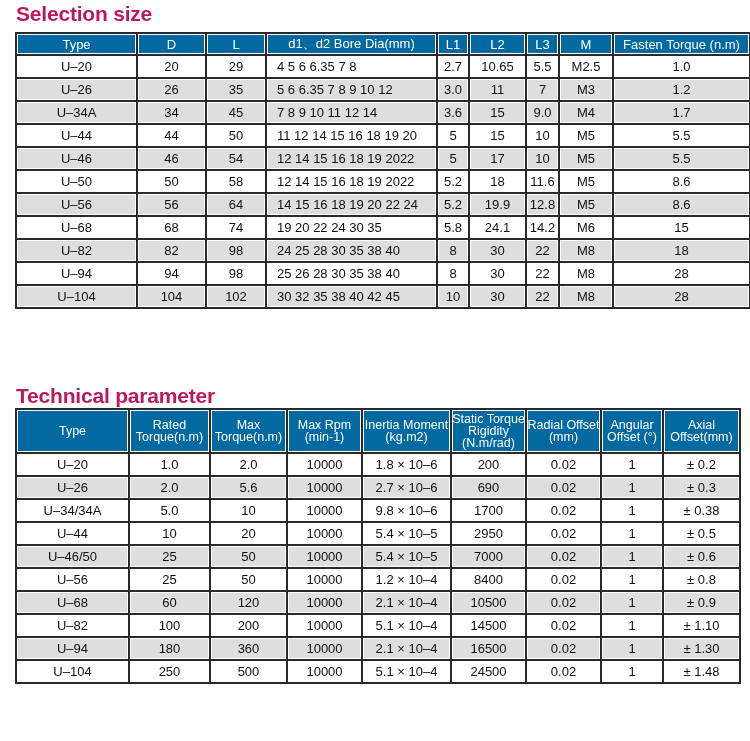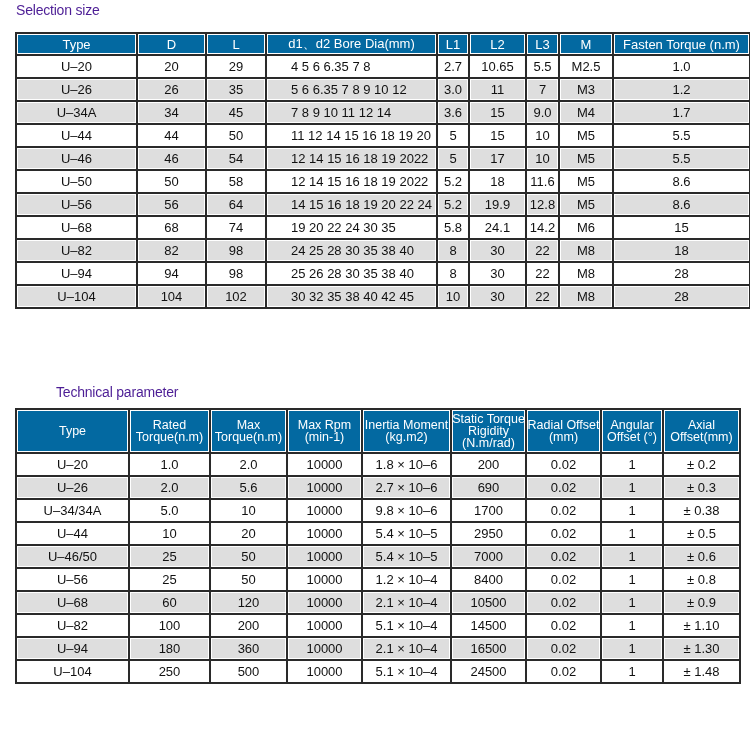--- a/index.html
+++ b/index.html
@@ -1,29 +1,29 @@
 <!DOCTYPE html>
 <html><head>
 <meta charset="utf-8">
 <style>
   html, body { margin: 0; padding: 0; background: #ffffff; }
   body { width: 750px; height: 741px; position: relative; font-family: "Liberation Sans", sans-serif; color: #111; overflow: hidden; }
-  .section-title { position: absolute; left: 16px; color: #4c1d95; font-size: 14px; font-family: "Liberation Sans", sans-serif; letter-spacing: -0.2px; }
+  .section-title { position: absolute; left: 16px; color: #be185d; font-size: 21px; font-family: "Liberation Sans", sans-serif; letter-spacing: -0.2px; font-weight: bold; }
   table { position: absolute; border-collapse: collapse; table-layout: fixed; }
   td, th { border: 2px solid #2a2a2a; text-align: center; padding: 0; font-size: 13px; font-weight: normal; white-space: nowrap; overflow: hidden; }
   th { background: #0369a1; color: #ffffff; border-color: #2a2a2a; box-shadow: inset 0 0 0 1px #ffffff; }
   tr.alt td { background: #dedede; box-shadow: inset 0 0 0 1px #ffffff; }
   tr.norm td { background: #ffffff; }
   #t1 { left: 15px; top: 32px; width: 734px; }
   #t1 th { height: 20px; font-size: 13px; }
   #t1 td { height: 21px; }
   #t2 { left: 15px; top: 408px; width: 724px; }
   #t2 th { height: 42px; font-size: 12.5px; line-height: 12px; white-space: normal; }
   #t2 td { height: 21px; }
-  .bore { text-align: left; padding-left: 24px; }
+  .bore { text-align: left; padding-left: 10px; }
 </style>
 </head>
 <body>
 
 <div class="section-title" style="top:2px;">Selection size</div>
 
 <table id="t1">
   <colgroup>
     <col style="width:121px">
       <col style="width:69px">
@@ -166,21 +166,21 @@
         <td class="bore">30 32 35 38 40 42 45</td>
         <td>10</td>
         <td>30</td>
         <td>22</td>
         <td>M8</td>
         <td>28</td>
       </tr>
     </tbody>
 </table>
 
-<div class="section-title" style="top:384px;margin-left:40px;">Technical parameter</div>
+<div class="section-title" style="top:384px;">Technical parameter</div>
 
 <table id="t2">
   <colgroup>
     <col style="width:113px">
       <col style="width:81px">
       <col style="width:77px">
       <col style="width:75px">
       <col style="width:89px">
       <col style="width:75px">
       <col style="width:75px">

